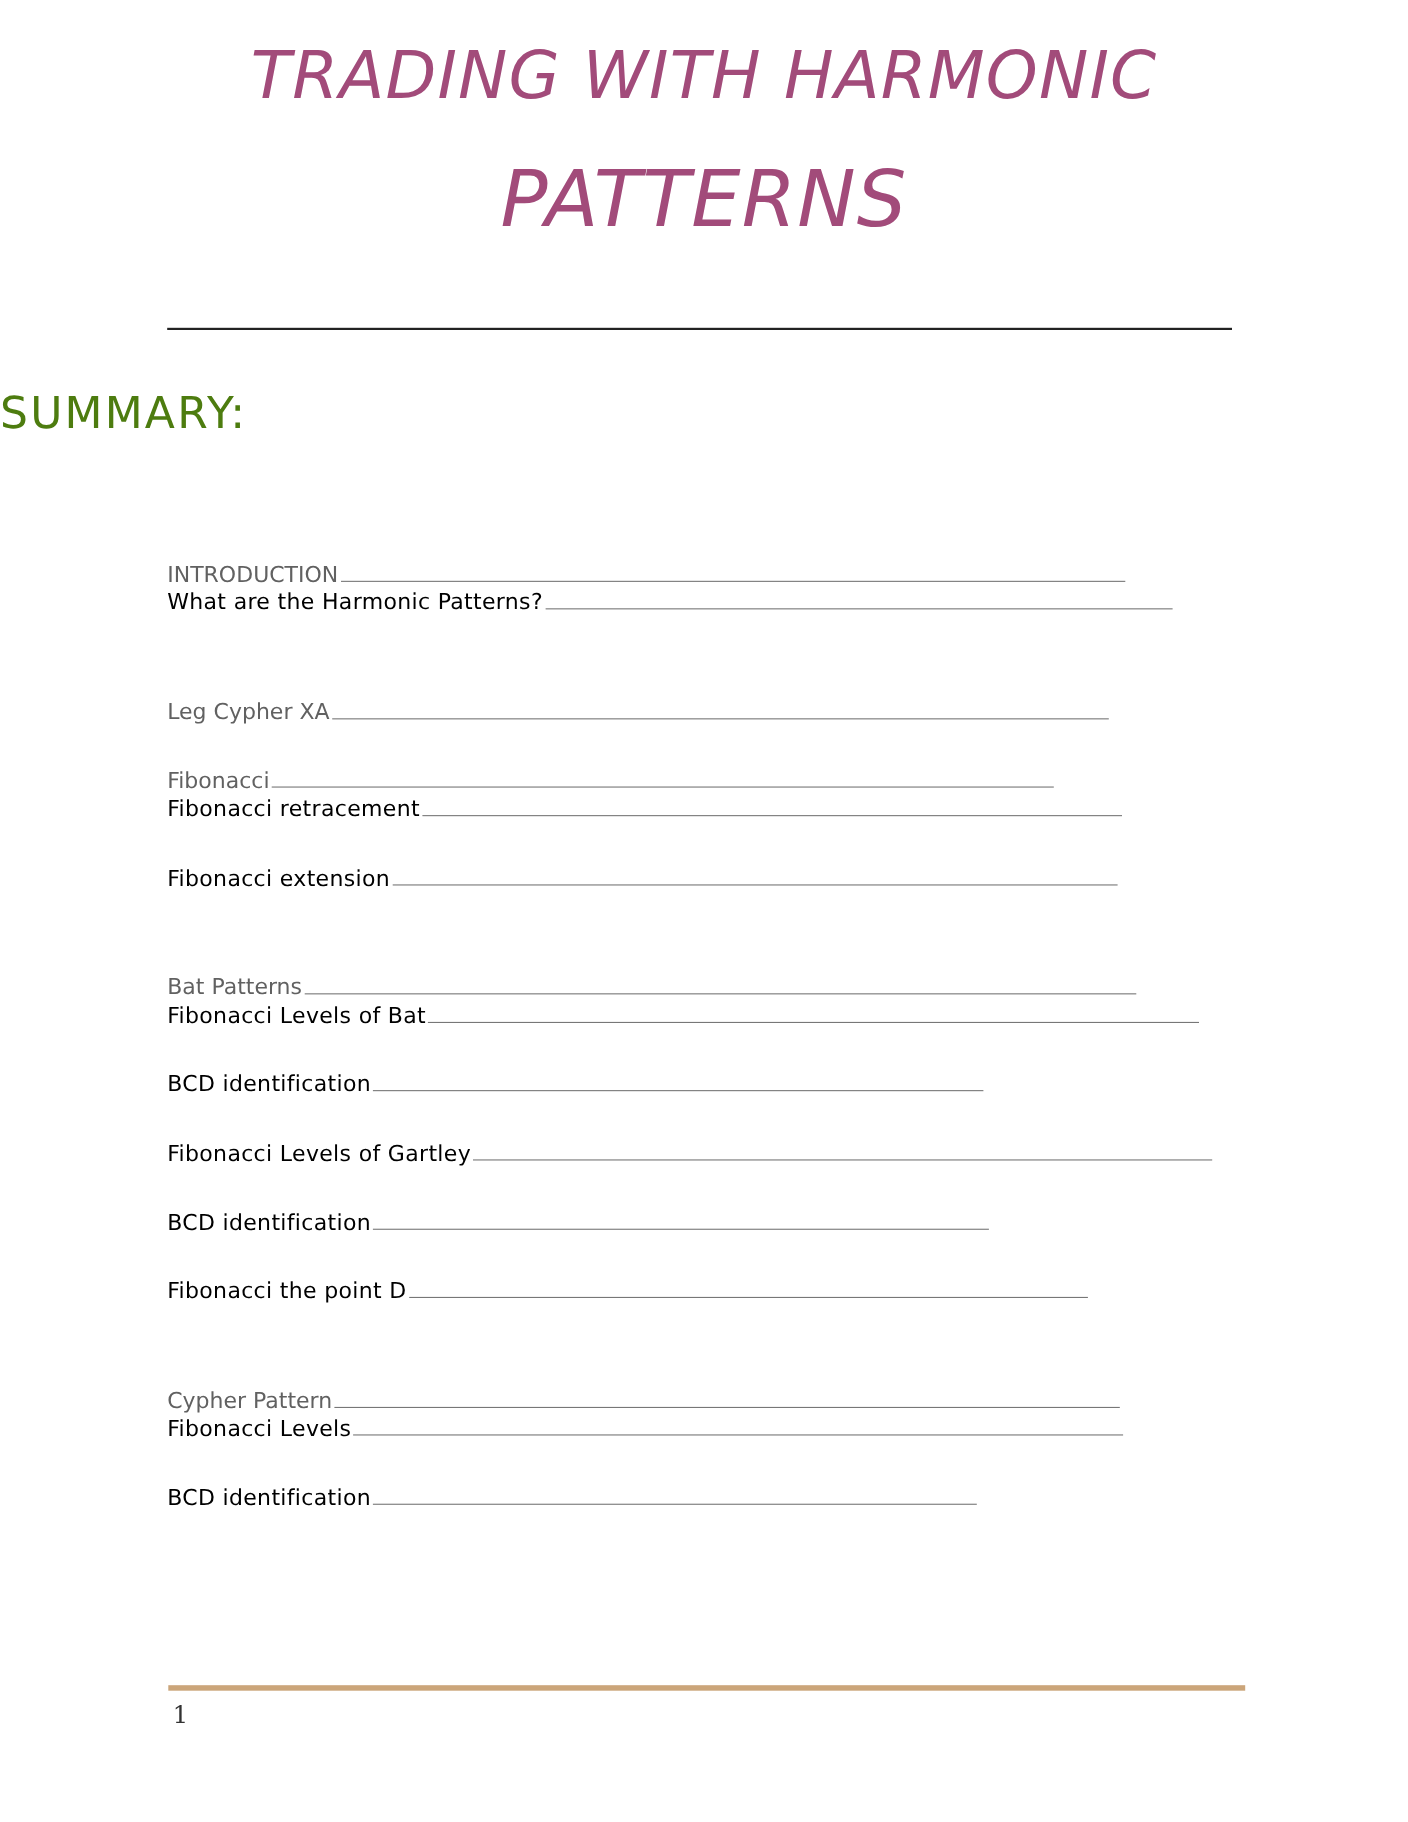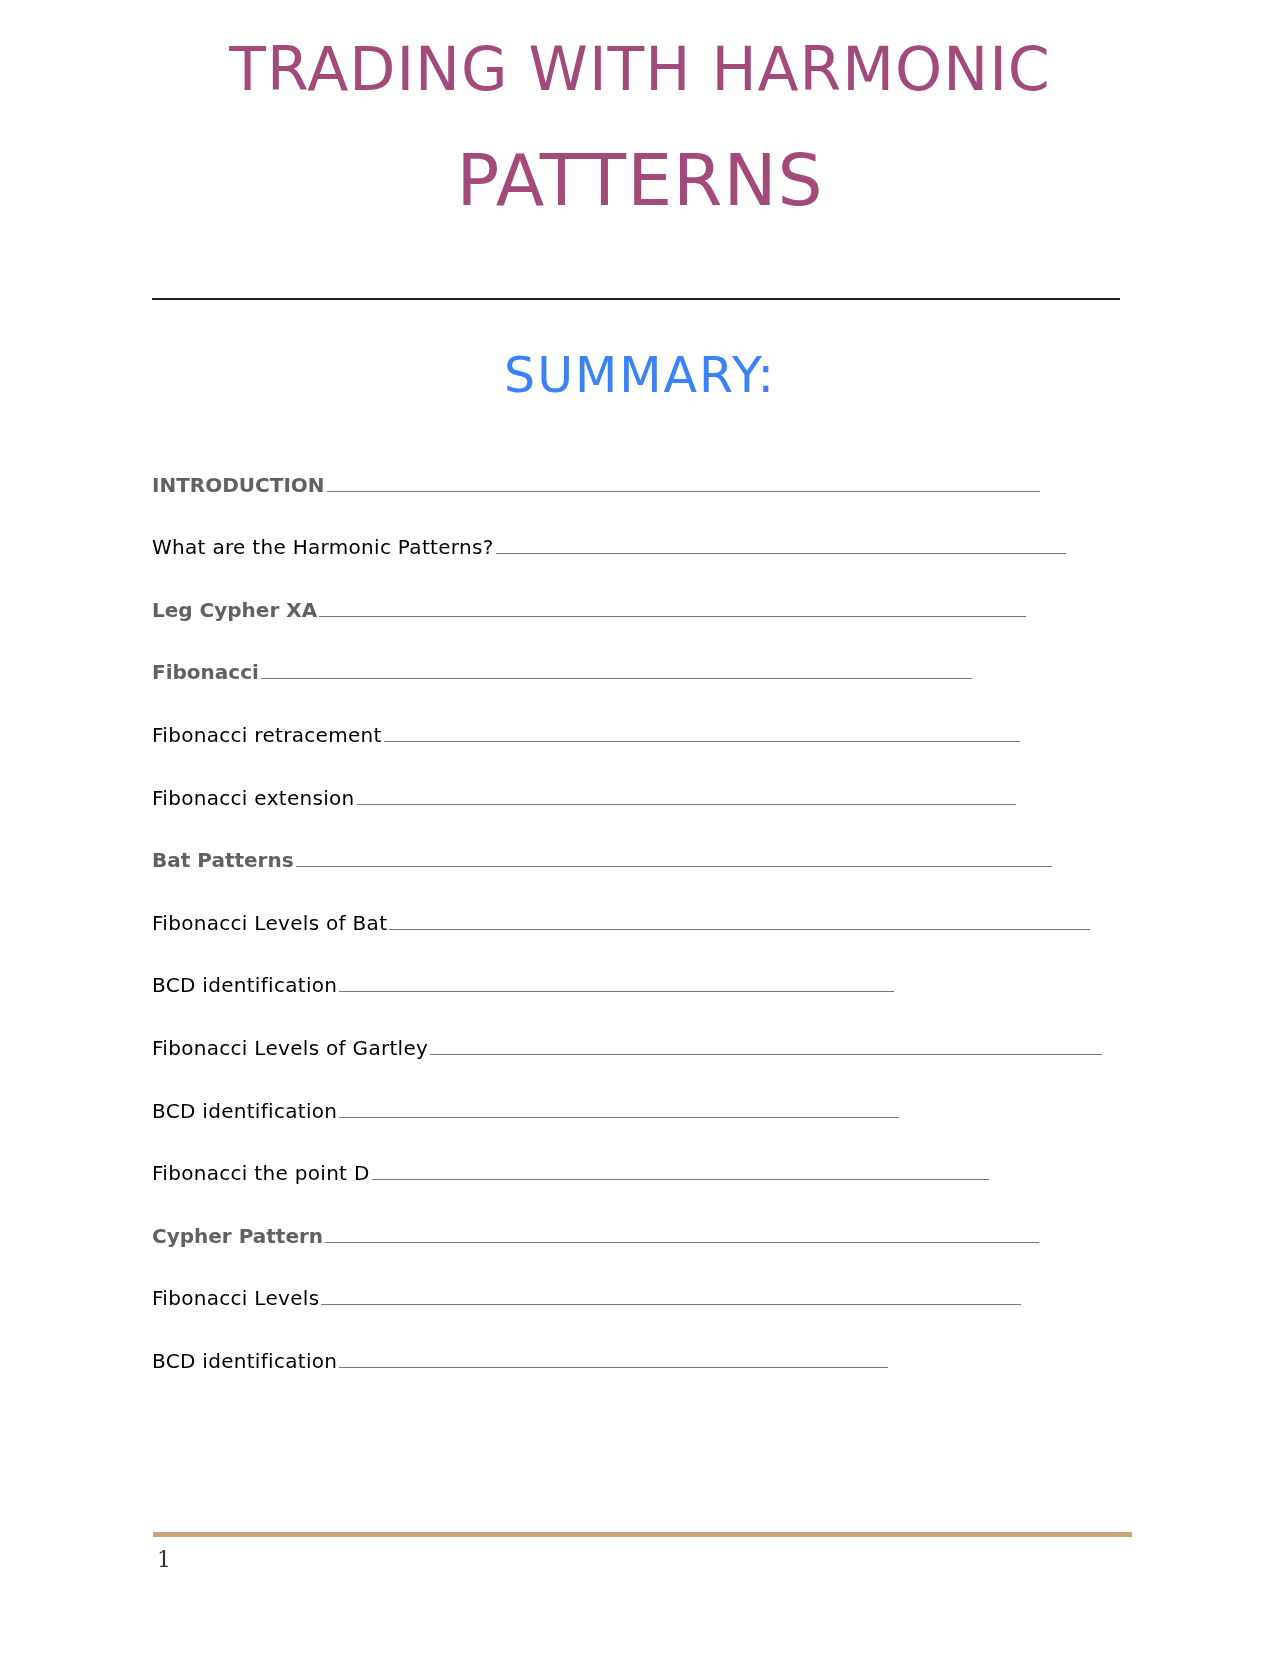--- a/index.html
+++ b/index.html
@@ -1,31 +1,31 @@
 <!DOCTYPE html>
 <html><head>
 <meta charset="utf-8">
 <style>
   html, body { margin:0; padding:0; background:#ffffff; }
   body { width:1280px; height:1656px; position:relative; overflow:hidden;
          font-family:"DejaVu Sans", "Liberation Sans", sans-serif; }
   .title { position:absolute; left:0; width:1280px; text-align:center;
-           color:#a24b7a; font-weight:normal;
+           color:#a24b7a; font-style:italic; font-weight:normal;
            font-family:"DejaVu Sans", sans-serif; letter-spacing:1px; margin:0; }
   .title.l1 { top:34px; font-size:60px; line-height:70px; }
   .title.l2 { top:146px; font-size:71px; line-height:70px; }
   .rule-seg { position:absolute; top:298px; height:2px; background:#222; }
-  .summary { position:absolute; left:0; width:1280px; top:352px; text-align:center;
-             font-size:49px; line-height:48px; color:#3b82f6; letter-spacing:2px; margin:0;
+  .summary { position:absolute; left:0; width:1280px; top:352px; text-align:left;
+             font-size:40px; line-height:48px; color:#4d7c0f; letter-spacing:2px; margin:0;
              font-family:"DejaVu Sans", sans-serif; font-weight:normal; }
   .toc { position:absolute; left:152px; top:440px; width:1000px; margin:0; padding:0; list-style:none; }
   .toc-item { height:62.6px; display:flex; align-items:flex-end; position:relative; }
   .toc-item .inner { display:flex; align-items:baseline; height:30px; }
   .toc-label { font-size:20px; color:#000000; white-space:nowrap; letter-spacing:0.3px; }
-  .toc-item.bold .toc-label { font-weight:bold; color:#616161; letter-spacing:0; }
+  .toc-item.bold .toc-label { font-weight:normal; color:#616161; letter-spacing:0;margin-top:37px; }
   .leader { display:inline-block; height:0; border-bottom:1.6px solid #777; margin-left:2px; }
   
   .toc-item:nth-child(1) .leader{ width:var(--w,0); }
   .gold { position:absolute; left:153px; top:1532px; width:979px; height:5px; background:#cba57a; }
   .pagenum { position:absolute; left:157px; top:1547px; font-family:"DejaVu Serif", serif;
              font-size:22px; color:#333; }
 </style>
 </head>
 <body>
 

